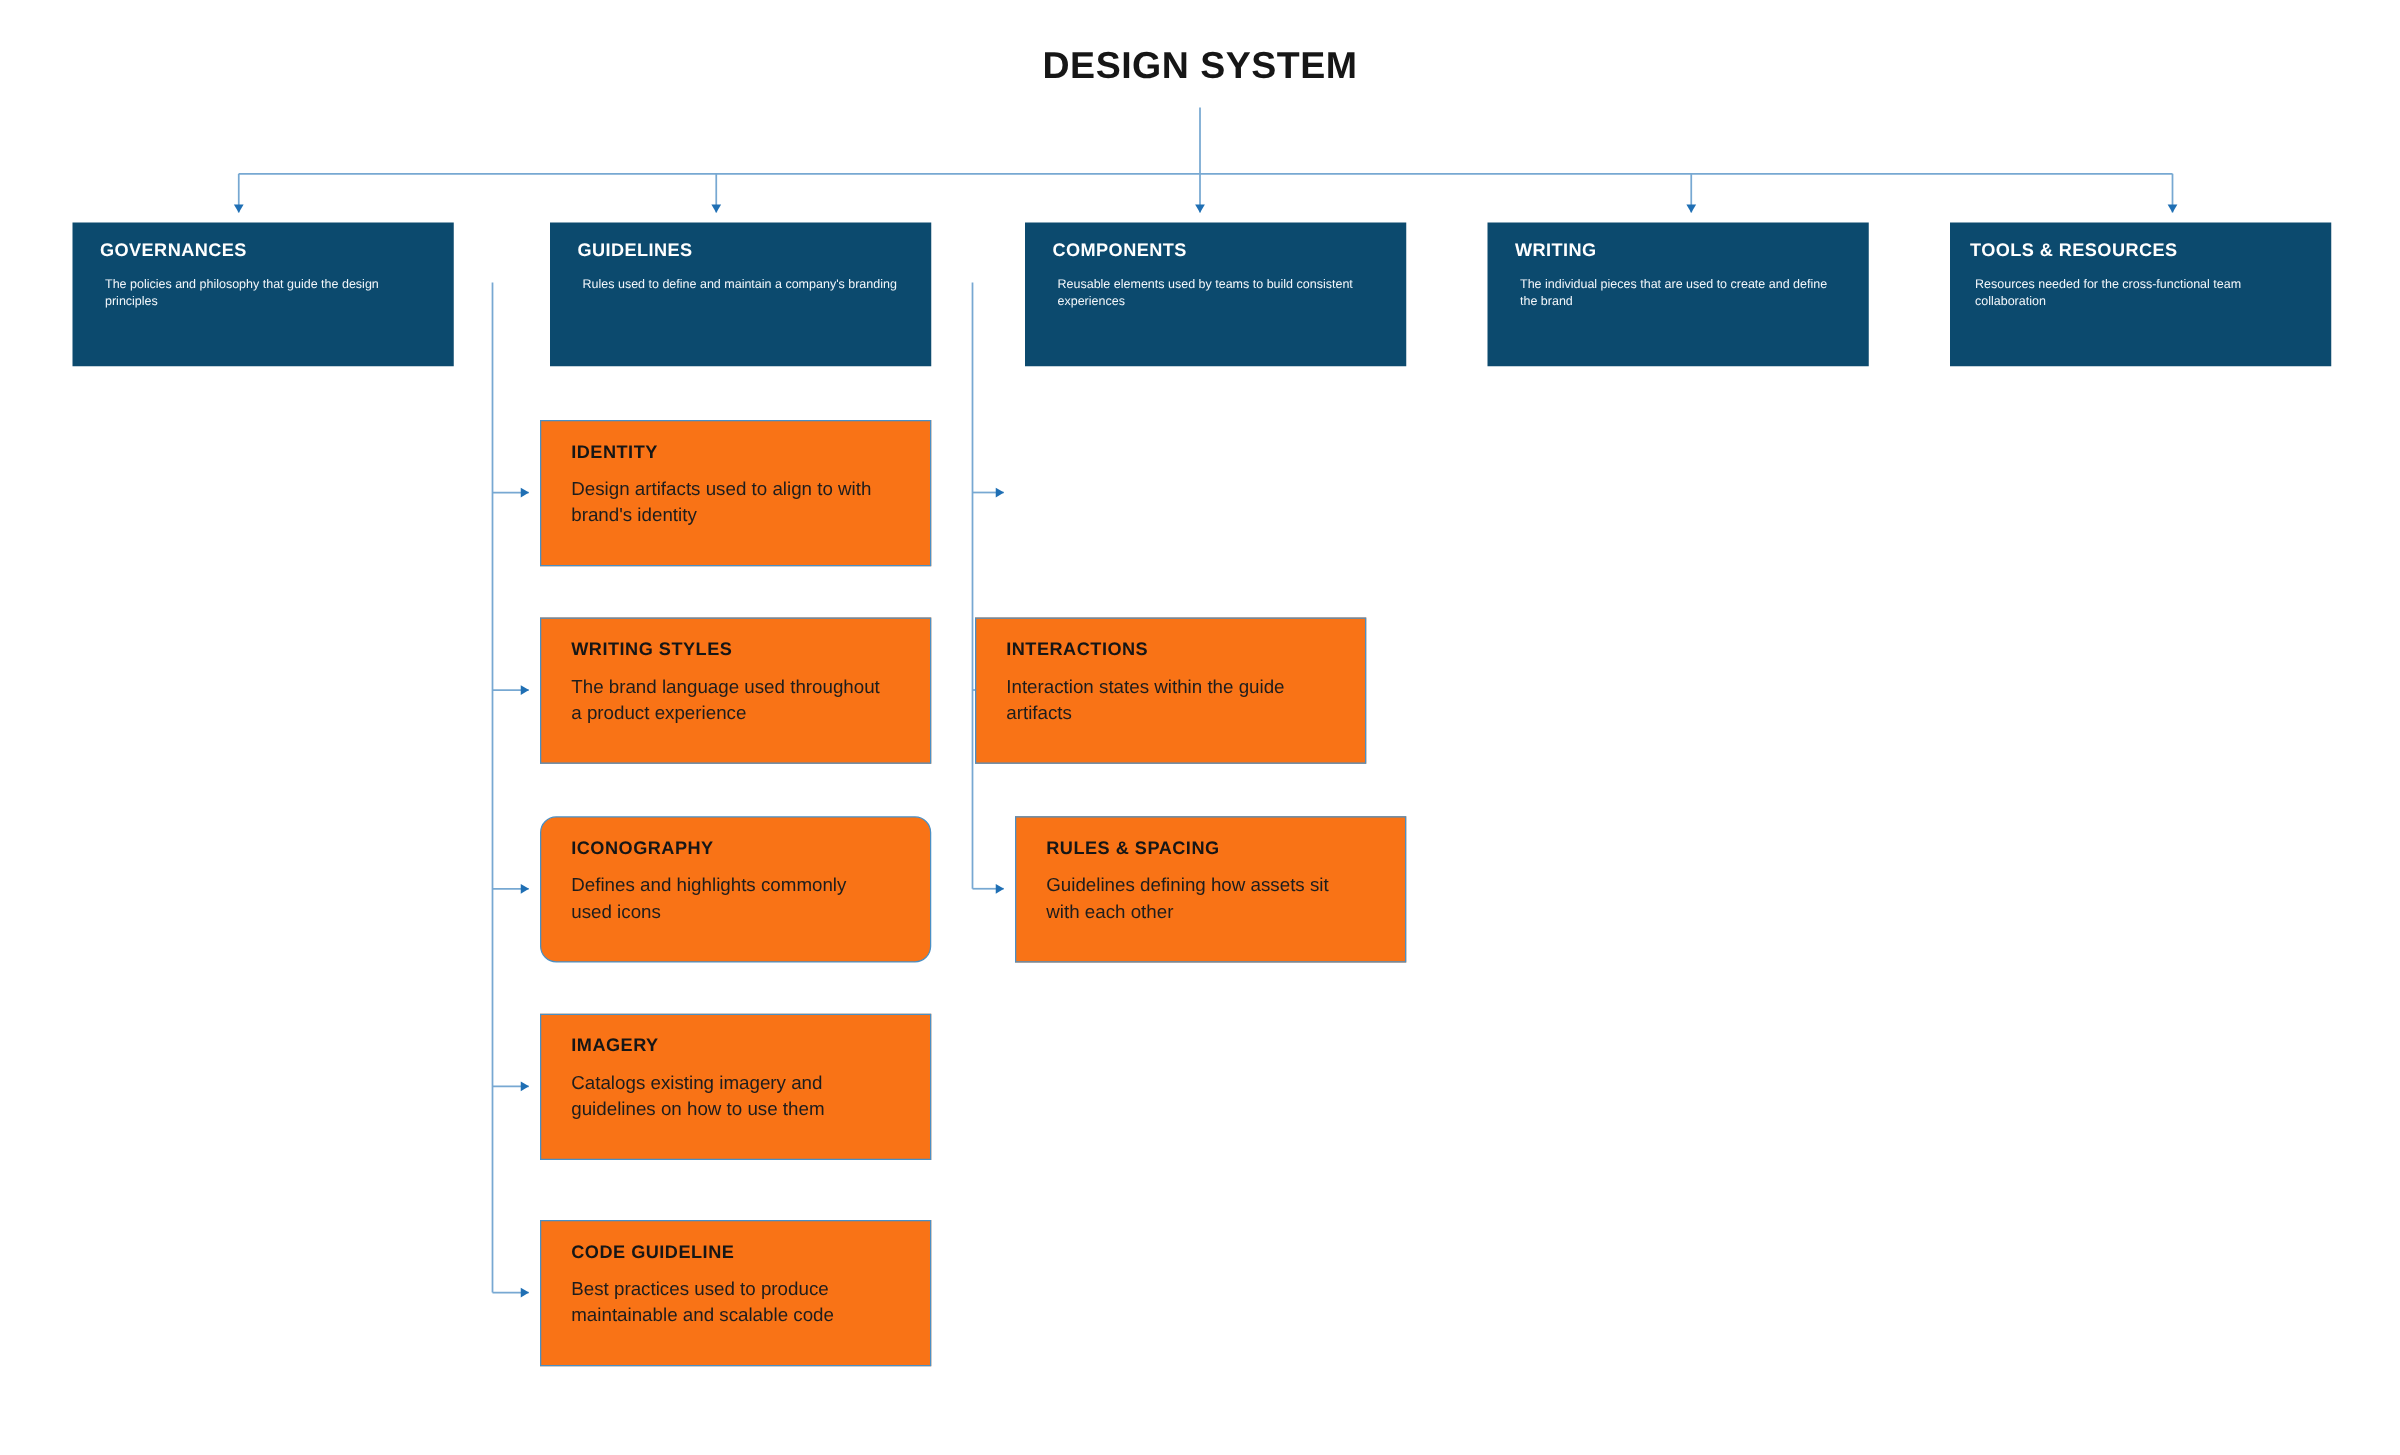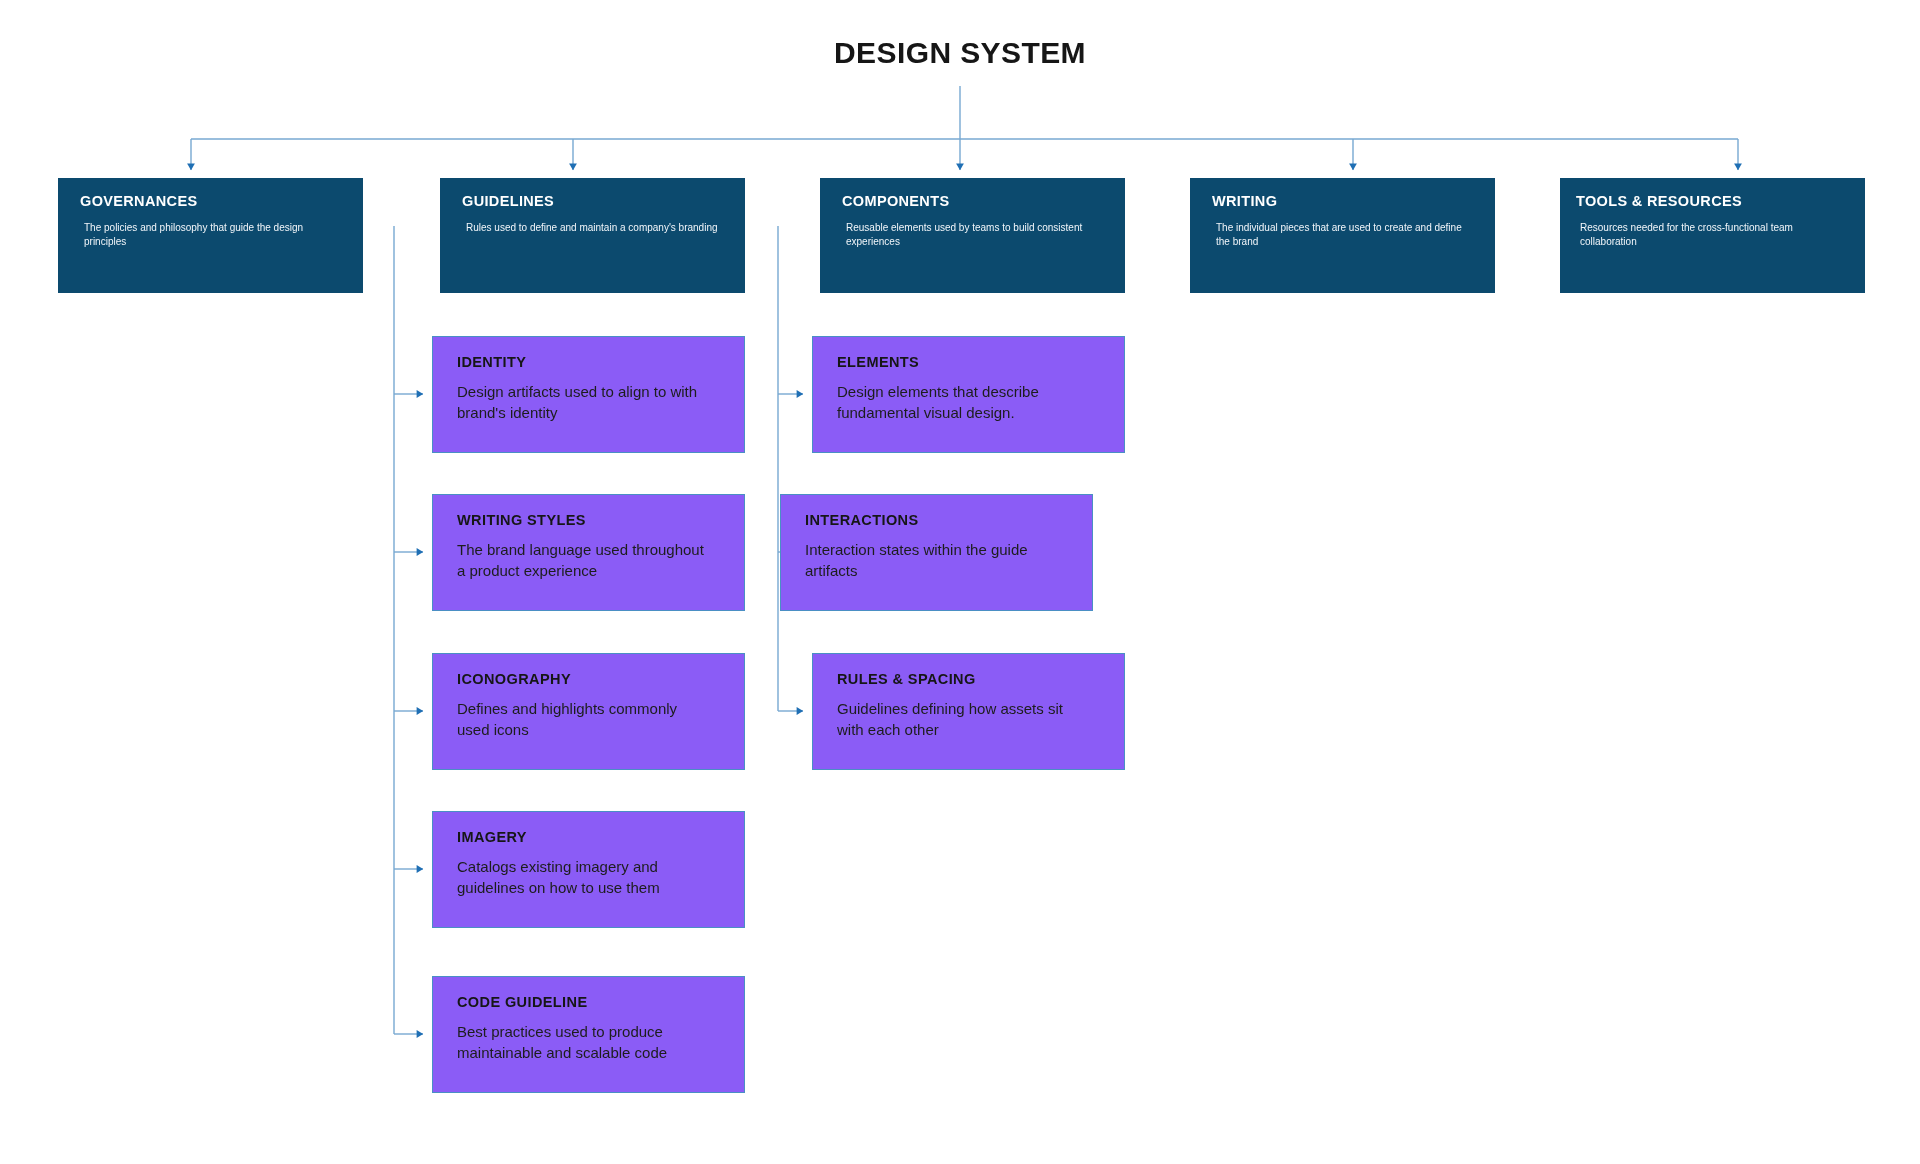--- a/index.html
+++ b/index.html
@@ -50,21 +50,21 @@
   .card.primary .cd{
     color:#f2f6fa;
     font-size:10px;
     line-height:1.42;
     margin:4px;
     max-width:268px;
   }
 
   
   .card.secondary{
-    background:#8b5cf6;
+    background:#f97316;
     border:1px solid #4a8fc4;
     width:313px;height:117px;
     padding:18px 36px 0 24px;
   }
   .card.secondary .ct{
     color:#161616;
     font-size:14.5px;
     font-weight:bold;
     letter-spacing:0.4px;
     margin:0 0 10px 0;
@@ -155,39 +155,35 @@
   <div class="card secondary" style="left:432px;top:336px;">
     <p class="ct">IDENTITY</p>
     <p class="cd">Design artifacts used to align to with brand's identity</p>
   </div>
 
   <div class="card secondary" style="left:432px;top:494px;">
     <p class="ct">WRITING STYLES</p>
     <p class="cd">The brand language used throughout a product experience</p>
   </div>
 
-  <div class="card secondary" style="left:432px;top:653px;">
+  <div class="card secondary" style="left:432px;top:653px;border-radius:13px;">
     <p class="ct">ICONOGRAPHY</p>
     <p class="cd">Defines and highlights commonly used icons</p>
   </div>
 
   <div class="card secondary" style="left:432px;top:811px;">
     <p class="ct">IMAGERY</p>
     <p class="cd">Catalogs existing imagery and guidelines on how to use them</p>
   </div>
 
   <div class="card secondary" style="left:432px;top:976px;">
     <p class="ct">CODE GUIDELINE</p>
     <p class="cd">Best practices used to produce maintainable and scalable code</p>
   </div>
 
-  <div class="card secondary" style="left:812px;top:336px;">
-    <p class="ct">ELEMENTS</p>
-    <p class="cd">Design elements that describe fundamental visual design.</p>
-  </div>
 
   <div class="card secondary" style="left:780px;top:494px;">
     <p class="ct">INTERACTIONS</p>
     <p class="cd">Interaction states within the guide artifacts</p>
   </div>
 
   <div class="card secondary" style="left:812px;top:653px;">
     <p class="ct">RULES &amp; SPACING</p>
     <p class="cd">Guidelines defining how assets sit with each other</p>
   </div>

